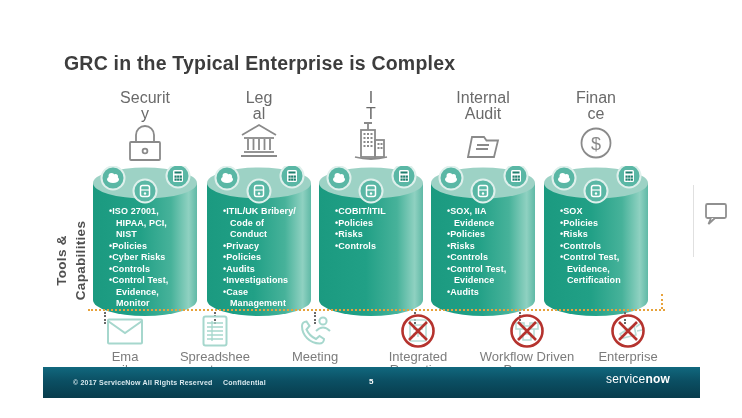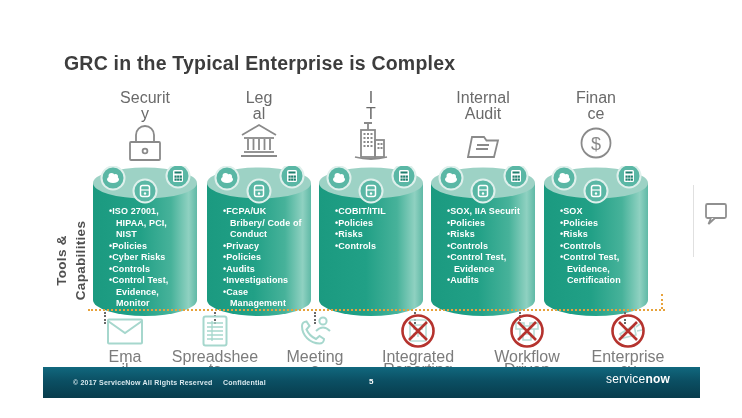--- a/index.html
+++ b/index.html
@@ -25,21 +25,21 @@
           color:#4f4f4f;font-weight:700;font-size:13.5px;line-height:19px;letter-spacing:.3px;}
   
   .dotline{position:absolute;left:88px;top:309px;width:577px;height:0;
            border-top:2px dotted #e7a23c;}
   .vstub{position:absolute;width:0;height:12px;top:312px;border-left:2px dotted #6a6a6a;}
   .upstub{position:absolute;left:661px;top:294px;width:0;height:15px;
           border-left:2px dotted #e7a23c;}
   
   .bitem{position:absolute;top:314px;width:110px;text-align:center;z-index:1;}
   .bicon{height:34px;display:flex;align-items:center;justify-content:center;}
-  .bl1,.bl2{font-size:16px;color:#7c7c7c;line-height:13px;}
+  .bl1,.bl2{font-size:13px;color:#7c7c7c;line-height:13px;}
   .bl1{margin-top:2px;}
   
   .footer{position:absolute;left:43px;top:367px;width:657px;height:31px;z-index:5;
           background:linear-gradient(180deg,#11687e 0%,#0b4f63 45%,#083c4c 100%);}
   .copy{position:absolute;left:30px;top:12px;font-size:7px;font-weight:700;
         color:#d8e8ee;letter-spacing:.2px;}
   .conf{position:absolute;left:180px;top:12px;font-size:7px;font-weight:700;
         color:#d8e8ee;letter-spacing:.2px;}
   .pagenum{position:absolute;left:326px;top:10px;font-size:8px;font-weight:700;color:#fff;}
   .logo{position:absolute;right:30px;top:5px;font-size:12px;color:#fff;letter-spacing:.2px;}
@@ -155,21 +155,21 @@
             <rect x="-3.5" y="-4.5" width="7" height="2" fill="#1f7f6e"></rect>
             <rect x="-3.5" y="-0.5" width="2.2" height="2.2" fill="#1f7f6e"></rect>
             <rect x="-0.9" y="-0.5" width="2.2" height="2.2" fill="#1f7f6e"></rect>
             <rect x="1.7" y="-0.5" width="2.2" height="2.2" fill="#1f7f6e"></rect>
             <rect x="-3.5" y="2.5" width="2.2" height="2.2" fill="#1f7f6e"></rect>
             <rect x="-0.9" y="2.5" width="2.2" height="2.2" fill="#1f7f6e"></rect>
             <rect x="1.7" y="2.5" width="2.2" height="2.2" fill="#1f7f6e"></rect>
           </g>
       </svg>
       <ul class="cyl-list">
-          <li>FCPA/UK Bribery/ Code of Conduct</li>
+          <li>ITIL/UK Bribery/ Code of Conduct</li>
           <li>Privacy</li>
           <li>Policies</li>
           <li>Audits</li>
           <li>Investigations</li>
           <li>Case Management</li>
         </ul>
     </div>
   </div>
 
   <div class="col" style="left:315px">
@@ -269,21 +269,21 @@
             <rect x="-3.5" y="-4.5" width="7" height="2" fill="#1f7f6e"></rect>
             <rect x="-3.5" y="-0.5" width="2.2" height="2.2" fill="#1f7f6e"></rect>
             <rect x="-0.9" y="-0.5" width="2.2" height="2.2" fill="#1f7f6e"></rect>
             <rect x="1.7" y="-0.5" width="2.2" height="2.2" fill="#1f7f6e"></rect>
             <rect x="-3.5" y="2.5" width="2.2" height="2.2" fill="#1f7f6e"></rect>
             <rect x="-0.9" y="2.5" width="2.2" height="2.2" fill="#1f7f6e"></rect>
             <rect x="1.7" y="2.5" width="2.2" height="2.2" fill="#1f7f6e"></rect>
           </g>
       </svg>
       <ul class="cyl-list">
-          <li>SOX, IIA Securit</li>
+          <li>SOX, IIA Evidence</li>
           <li>Policies</li>
           <li>Risks</li>
           <li>Controls</li>
           <li>Control Test, Evidence</li>
           <li>Audits</li>
         </ul>
     </div>
   </div>
 
   <div class="col" style="left:540px">

